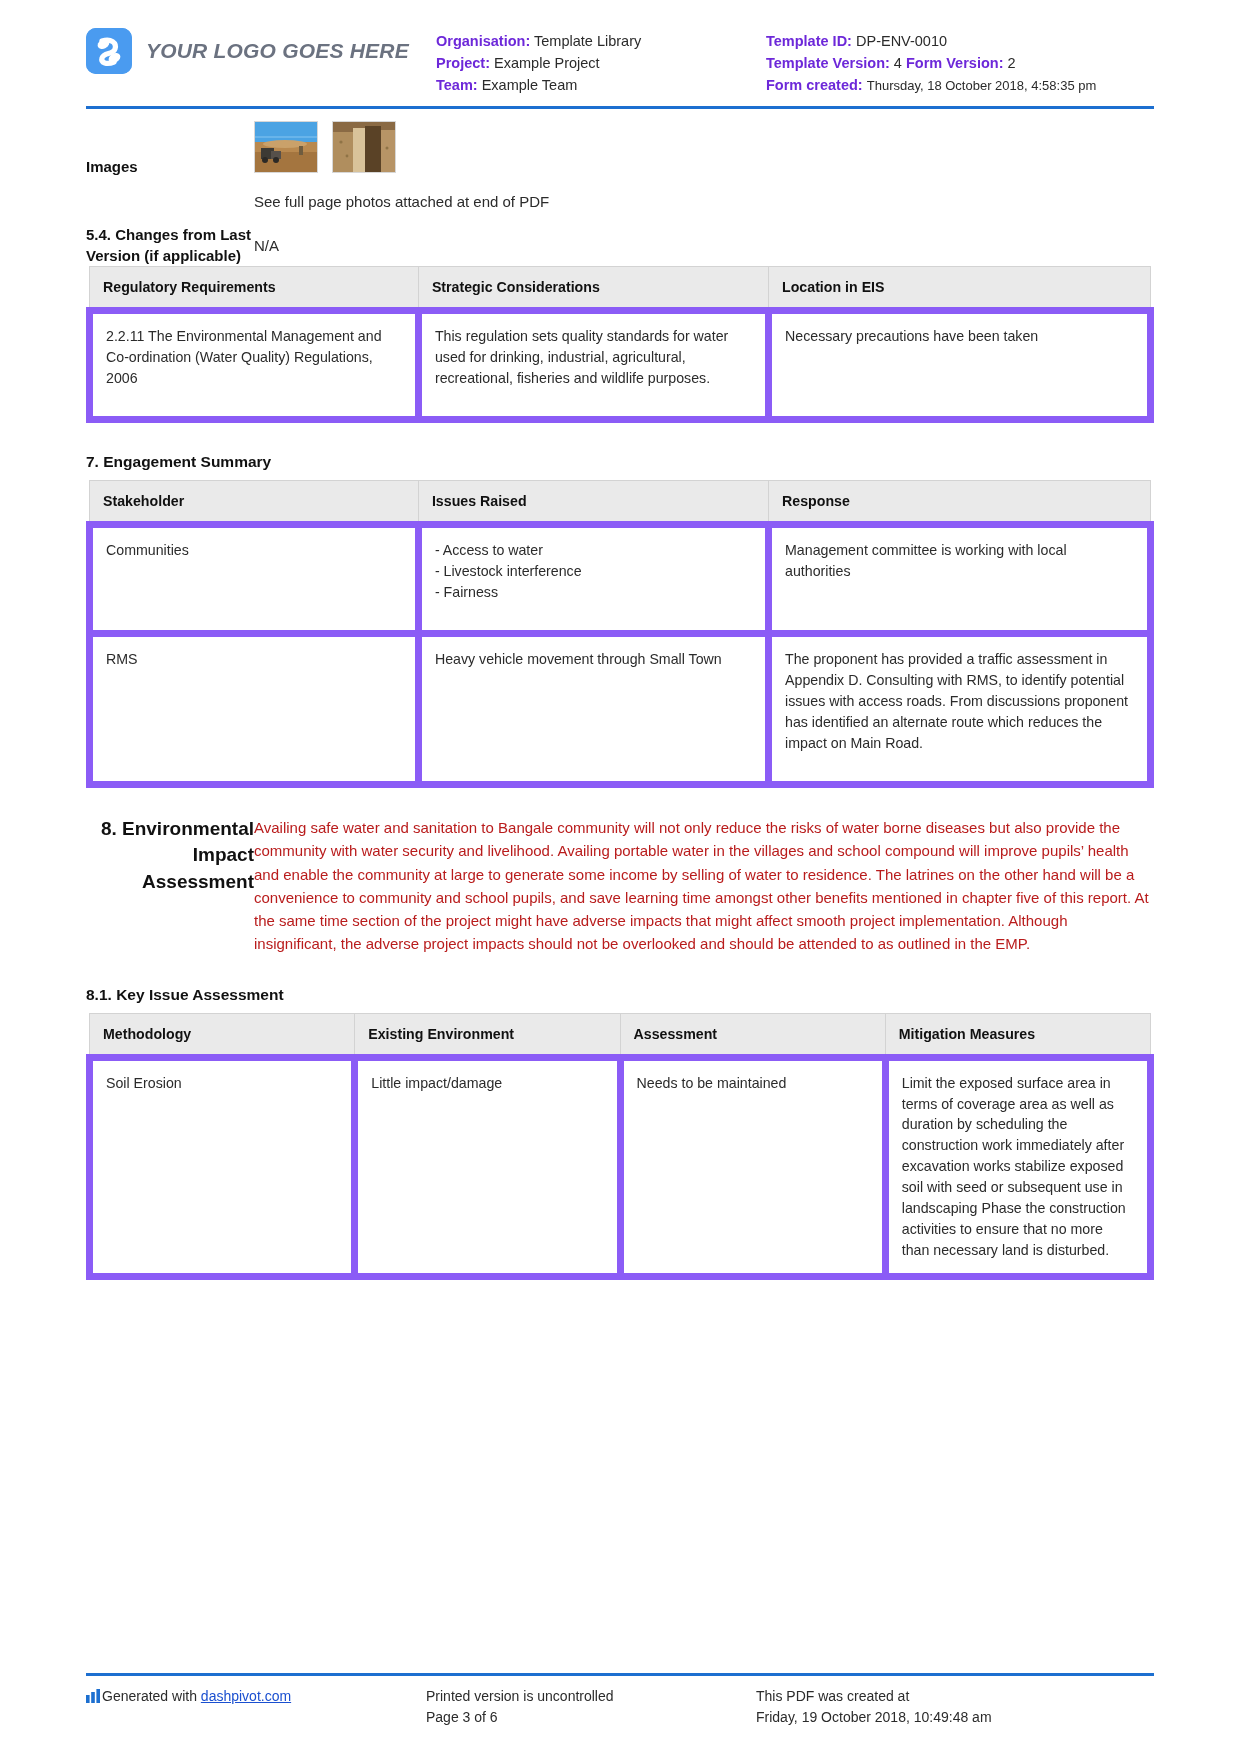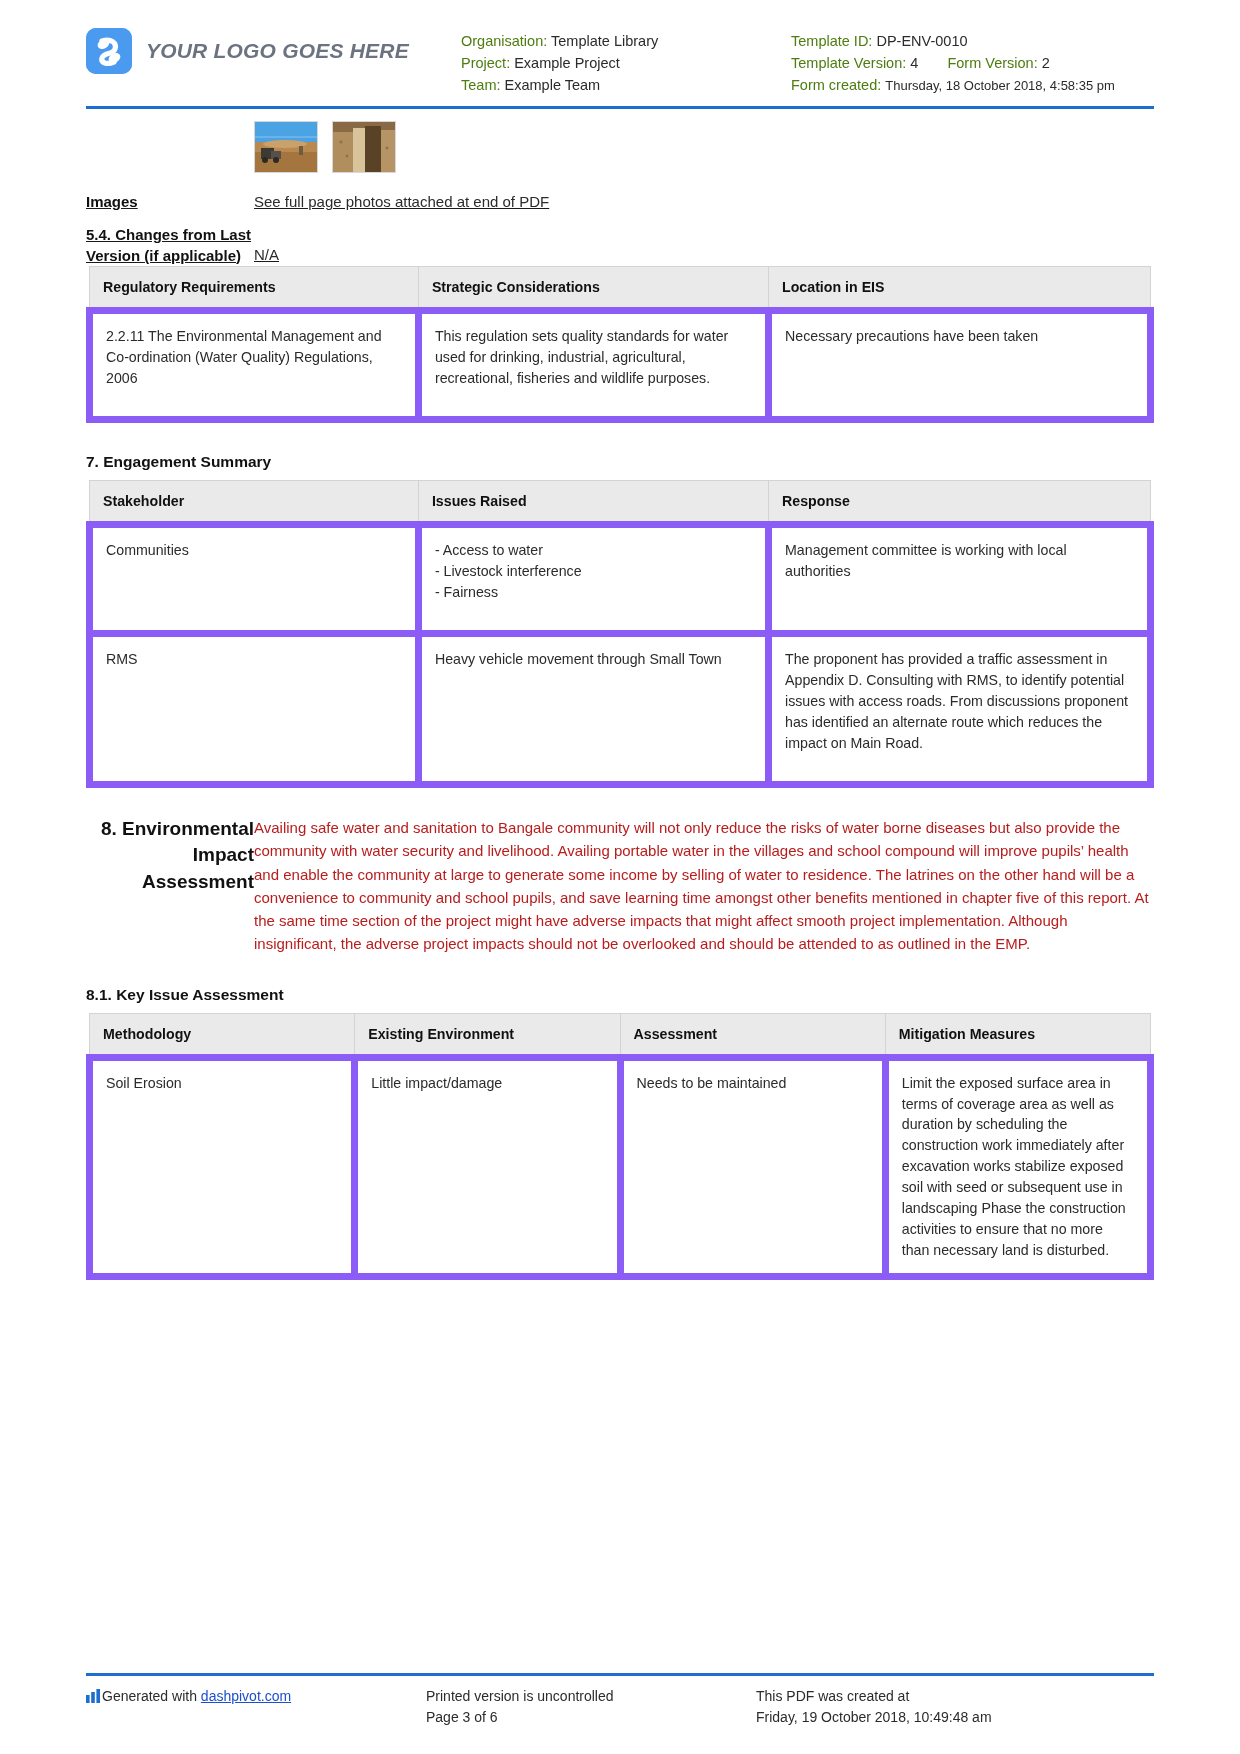--- a/index.html
+++ b/index.html
@@ -54,36 +54,35 @@
     white-space: nowrap;
   }
   .meta-col {
     font-size: 14.5px;
     line-height: 1.52;
     color: #2b2b2b;
     padding-top: 12px;
   }
   .meta-col.left  { flex: 0 0 330px; }
   .meta-col.right { flex: 1 1 auto; }
-  .meta-col b { font-weight: normal; color: #4d7c0f; margin-left: 25px; }
+  .meta-col b { font-weight: bold; color: #6d28d9; }
   .meta-line { white-space: normal; }
   .meta-small { font-size: 13px; }
 
   .rule-blue {
     height: 3px;
     background: #1c6fd0;
     margin: 0 0 0 0;
   }
 
   
   .field-row {
     display: flex;
-    align-items: flex-end;
+    align-items: center;
     padding-top: 12px;
-    text-decoration: underline;
   }
   .field-label {
     flex: 0 0 168px;
     font-weight: bold;
     font-size: 15px;
     line-height: 1.38;
     color: #111;
   }
   .field-value {
     flex: 1 1 auto;

